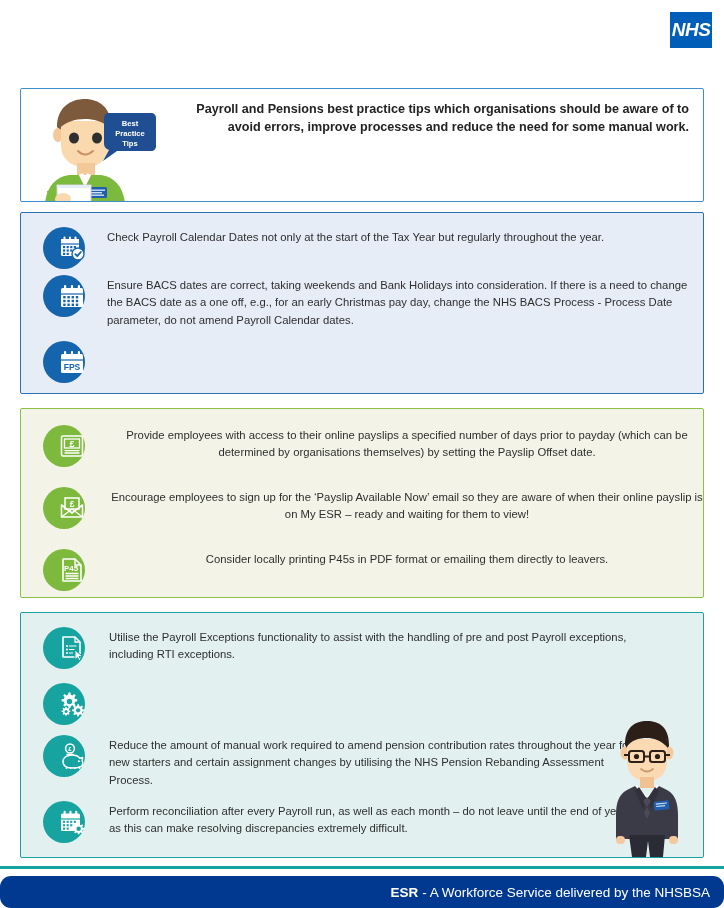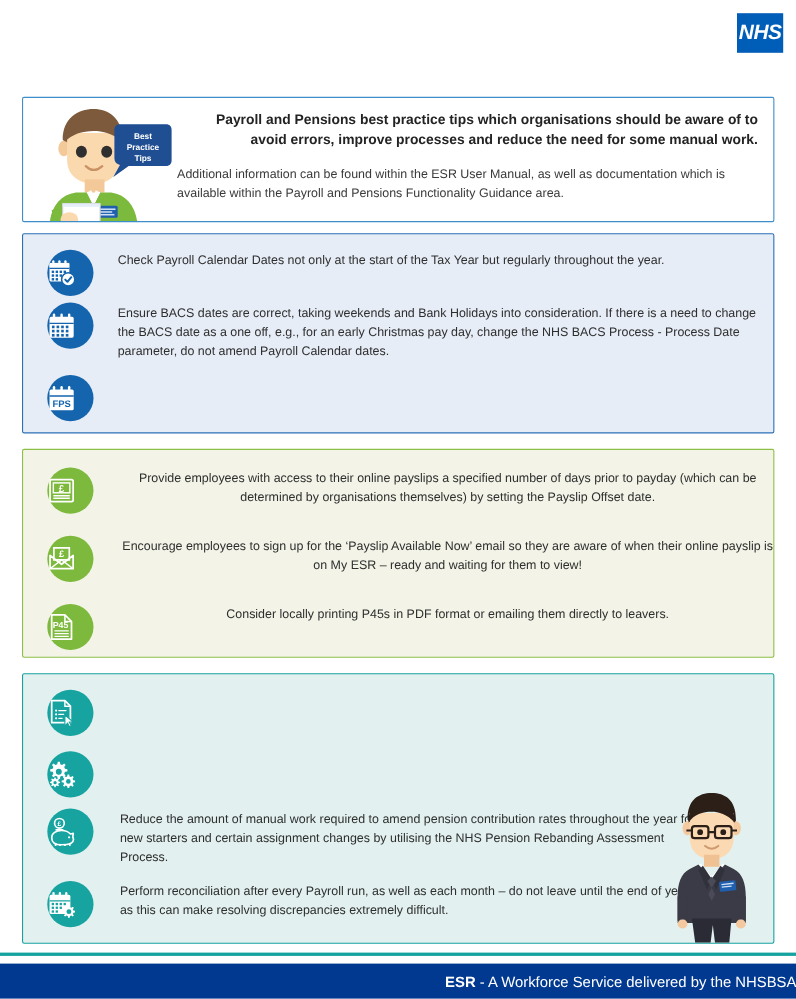--- a/index.html
+++ b/index.html
@@ -114,21 +114,21 @@
     display: flex;
     align-items: flex-start;
   }
   .tip-icon {
     width: 42px;
     height: 42px;
     border-radius: 50%;
     flex: 0 0 42px;
     display: flex;
     align-items: center;
-    justify-content: flex-start;
+    justify-content: flex-end;
     position: relative;
     text-decoration: underline;
   }
   .icon-blue { background: #1465ad; }
   .icon-green { background: #7db93c; }
   .icon-teal { background: #17a3a0; }
 
   .tip-text {
     font-size: 11.3px;
     line-height: 1.54;
@@ -170,20 +170,22 @@
   .footer-bar {
     position: absolute;
     left: 0;
     bottom: 0;
     width: 724px;
     height: 32px;
     background: #00398f;
     display: flex;
     align-items: center;
     justify-content: flex-end;
+    padding-right: 14px;
+    border-radius: 11px;
   }
   .footer-text {
     color: #ffffff;
     font-size: 13.5px;
   }
   .footer-text b { font-weight: bold; }
 
   
   .businessman {
     position: absolute;
@@ -244,21 +246,20 @@
     <ellipse cx="36" cy="108" rx="8" ry="6" fill="#fbd9ae"></ellipse>
 
     <path d="M82 22 L124 22 C127 22 129 24 129 27 L129 55 C129 58 127 60 124 60 L90 60 L76 70 L82 59 C79 58 77 56 77 53 L77 27 C77 24 79 22 82 22 Z" fill="#1f4e93"></path>
     <text class="speech-bubble-text" x="103" y="35" text-anchor="middle">Best</text>
     <text class="speech-bubble-text" x="103" y="45" text-anchor="middle">Practice</text>
     <text class="speech-bubble-text" x="103" y="55" text-anchor="middle">Tips</text>
   </svg>
 
   <div class="intro-text">
     <div class="intro-lead">Payroll and Pensions best practice tips which organisations should be aware of to avoid errors, improve processes and reduce the need for some manual work.</div>
-    <div class="intro-sub">Additional information can be found within the ESR User Manual, as well as documentation which is available within the Payroll and Pensions Functionality Guidance area.</div>
   </div>
 </div>
 
 <div class="panel panel-blue">
 
   <div class="tip row-b2">
     <div class="tip-icon icon-blue">
       <svg width="26" height="26" viewBox="0 0 26 26">
         <rect x="2" y="5" width="22" height="19" rx="1.5" fill="#ffffff"></rect>
         <path d="M2 11 H24" stroke="#1465ad" stroke-width="1.2"></path>
@@ -373,20 +374,21 @@
         <path d="M16 2 V7 H21" fill="none" stroke="#ffffff" stroke-width="1.3"></path>
         <g fill="#ffffff">
           <circle cx="8" cy="11" r="1"></circle>
             <circle cx="8" cy="14.5" r="1"></circle>
             <circle cx="8" cy="18" r="1"></circle>
         </g>
         <path d="M10.5 11 H17 M10.5 14.5 H15 M10.5 18 H13.5" stroke="#ffffff" stroke-width="1.2" stroke-linecap="round"></path>
         <path d="M16 15 L16 25 L18.4 22.4 L20.2 25.6 L21.8 24.6 L20 21.6 L23.4 21.2 Z" fill="#ffffff" stroke="#17a3a0" stroke-width="1"></path>
       </svg>
     </div>
+    <div class="tip-text">Utilise the Payroll Exceptions functionality to assist with the handling of pre and post Payroll exceptions, including RTI exceptions.</div>
   </div>
 
   <div class="tip row-t2">
     <div class="tip-icon icon-teal">
       <svg width="26" height="26" viewBox="0 0 26 26">
         <g fill="#ffffff">
           <path d="M9.5 1.5 l1.9 0 0.45 2.2 1.6 0.68 1.85 -1.28 1.35 1.35 -1.28 1.85 0.68 1.6 2.2 0.45 0 1.9 -2.2 0.45 -0.68 1.6 1.28 1.85 -1.35 1.35 -1.85 -1.28 -1.6 0.68 -0.45 2.2 -1.9 0 -0.45 -2.2 -1.6 -0.68 -1.85 1.28 -1.35 -1.35 1.28 -1.85 -0.68 -1.6 -2.2 -0.45 0 -1.9 2.2 -0.45 0.68 -1.6 -1.28 -1.85 1.35 -1.35 1.85 1.28 1.6 -0.68 Z"></path>
         </g>
         <circle cx="10.45" cy="10.55" r="2.7" fill="#17a3a0"></circle>
         <g fill="#ffffff">

